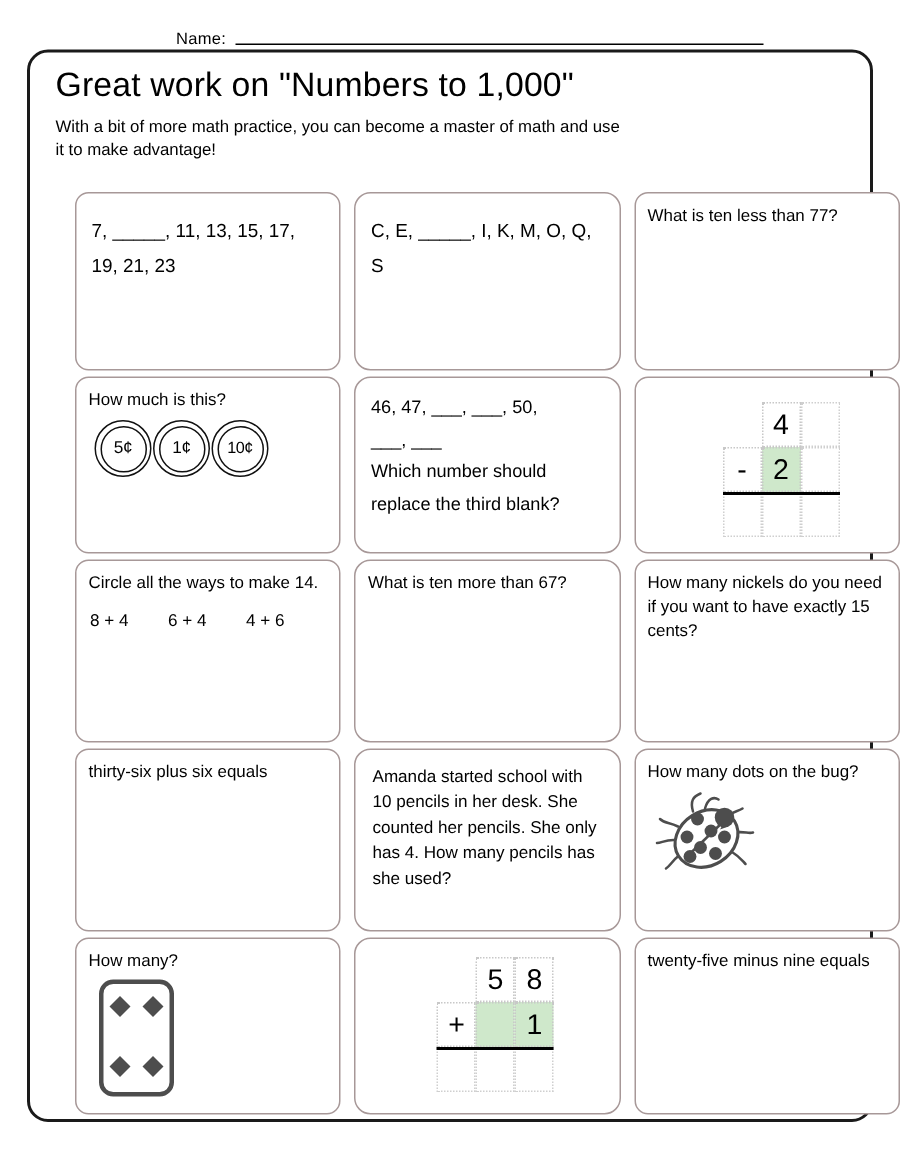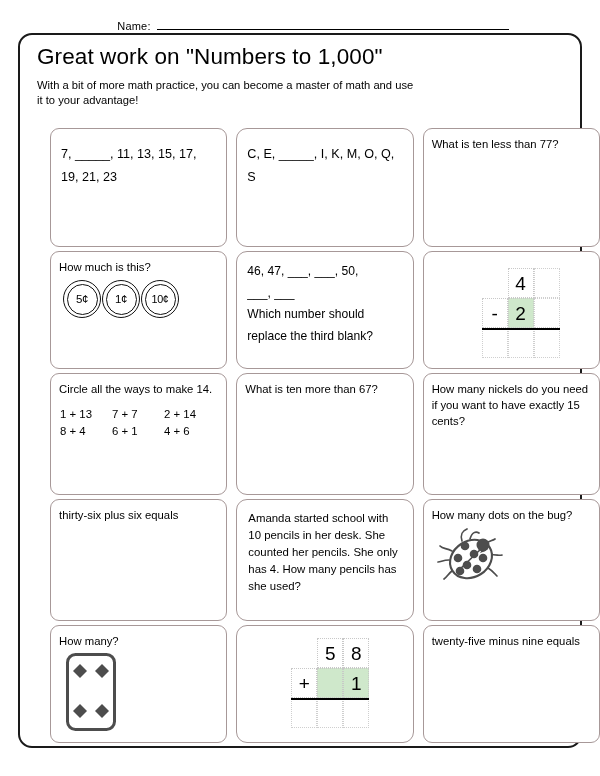--- a/index.html
+++ b/index.html
@@ -239,21 +239,21 @@
 
 <div class="name-row">
   <span class="name-label">Name:</span>
   <span class="name-line"></span>
 </div>
 
 <div class="page-frame"></div>
 
 <div class="header">
   <h1 class="worksheet-title">Great work on "Numbers to 1,000"</h1>
-  <p class="worksheet-subtitle">With a bit of more math practice, you can become a master of math and use it to your advantage!</p>
+  <p class="worksheet-subtitle">With a bit of more math practice, you can become a master of math and use it to make advantage!</p>
 </div>
 
 <div class="grid">
 
   <div class="row row-1">
     <div class="cell c1">
       <p class="prompt big">7, _____, 11, 13, 15, 17, 19, 21, 23</p>
     </div>
     <div class="cell c2">
       <p class="prompt big">C, E, _____, I, K, M, O, Q, S</p>
@@ -303,27 +303,22 @@
         <div class="rule"></div>
       </div>
     </div>
   </div>
 
   <div class="row row-3">
     <div class="cell c1">
       <p class="prompt">Circle all the ways to make 14.</p>
       <div class="ways">
         <div class="ways-line">
-          <span class="w">1 + 13</span>
-          <span class="w">7 + 7</span>
-          <span class="w">2 + 14</span>
-        </div>
-        <div class="ways-line">
           <span class="w">8 + 4</span>
-          <span class="w">6 + 1</span>
+          <span class="w">6 + 4</span>
           <span class="w">4 + 6</span>
         </div>
       </div>
     </div>
     <div class="cell c2">
       <p class="prompt">What is ten more than 67?</p>
     </div>
     <div class="cell c3">
       <p class="prompt">How many nickels do you need if you want to have exactly 15 cents?</p>
     </div>

